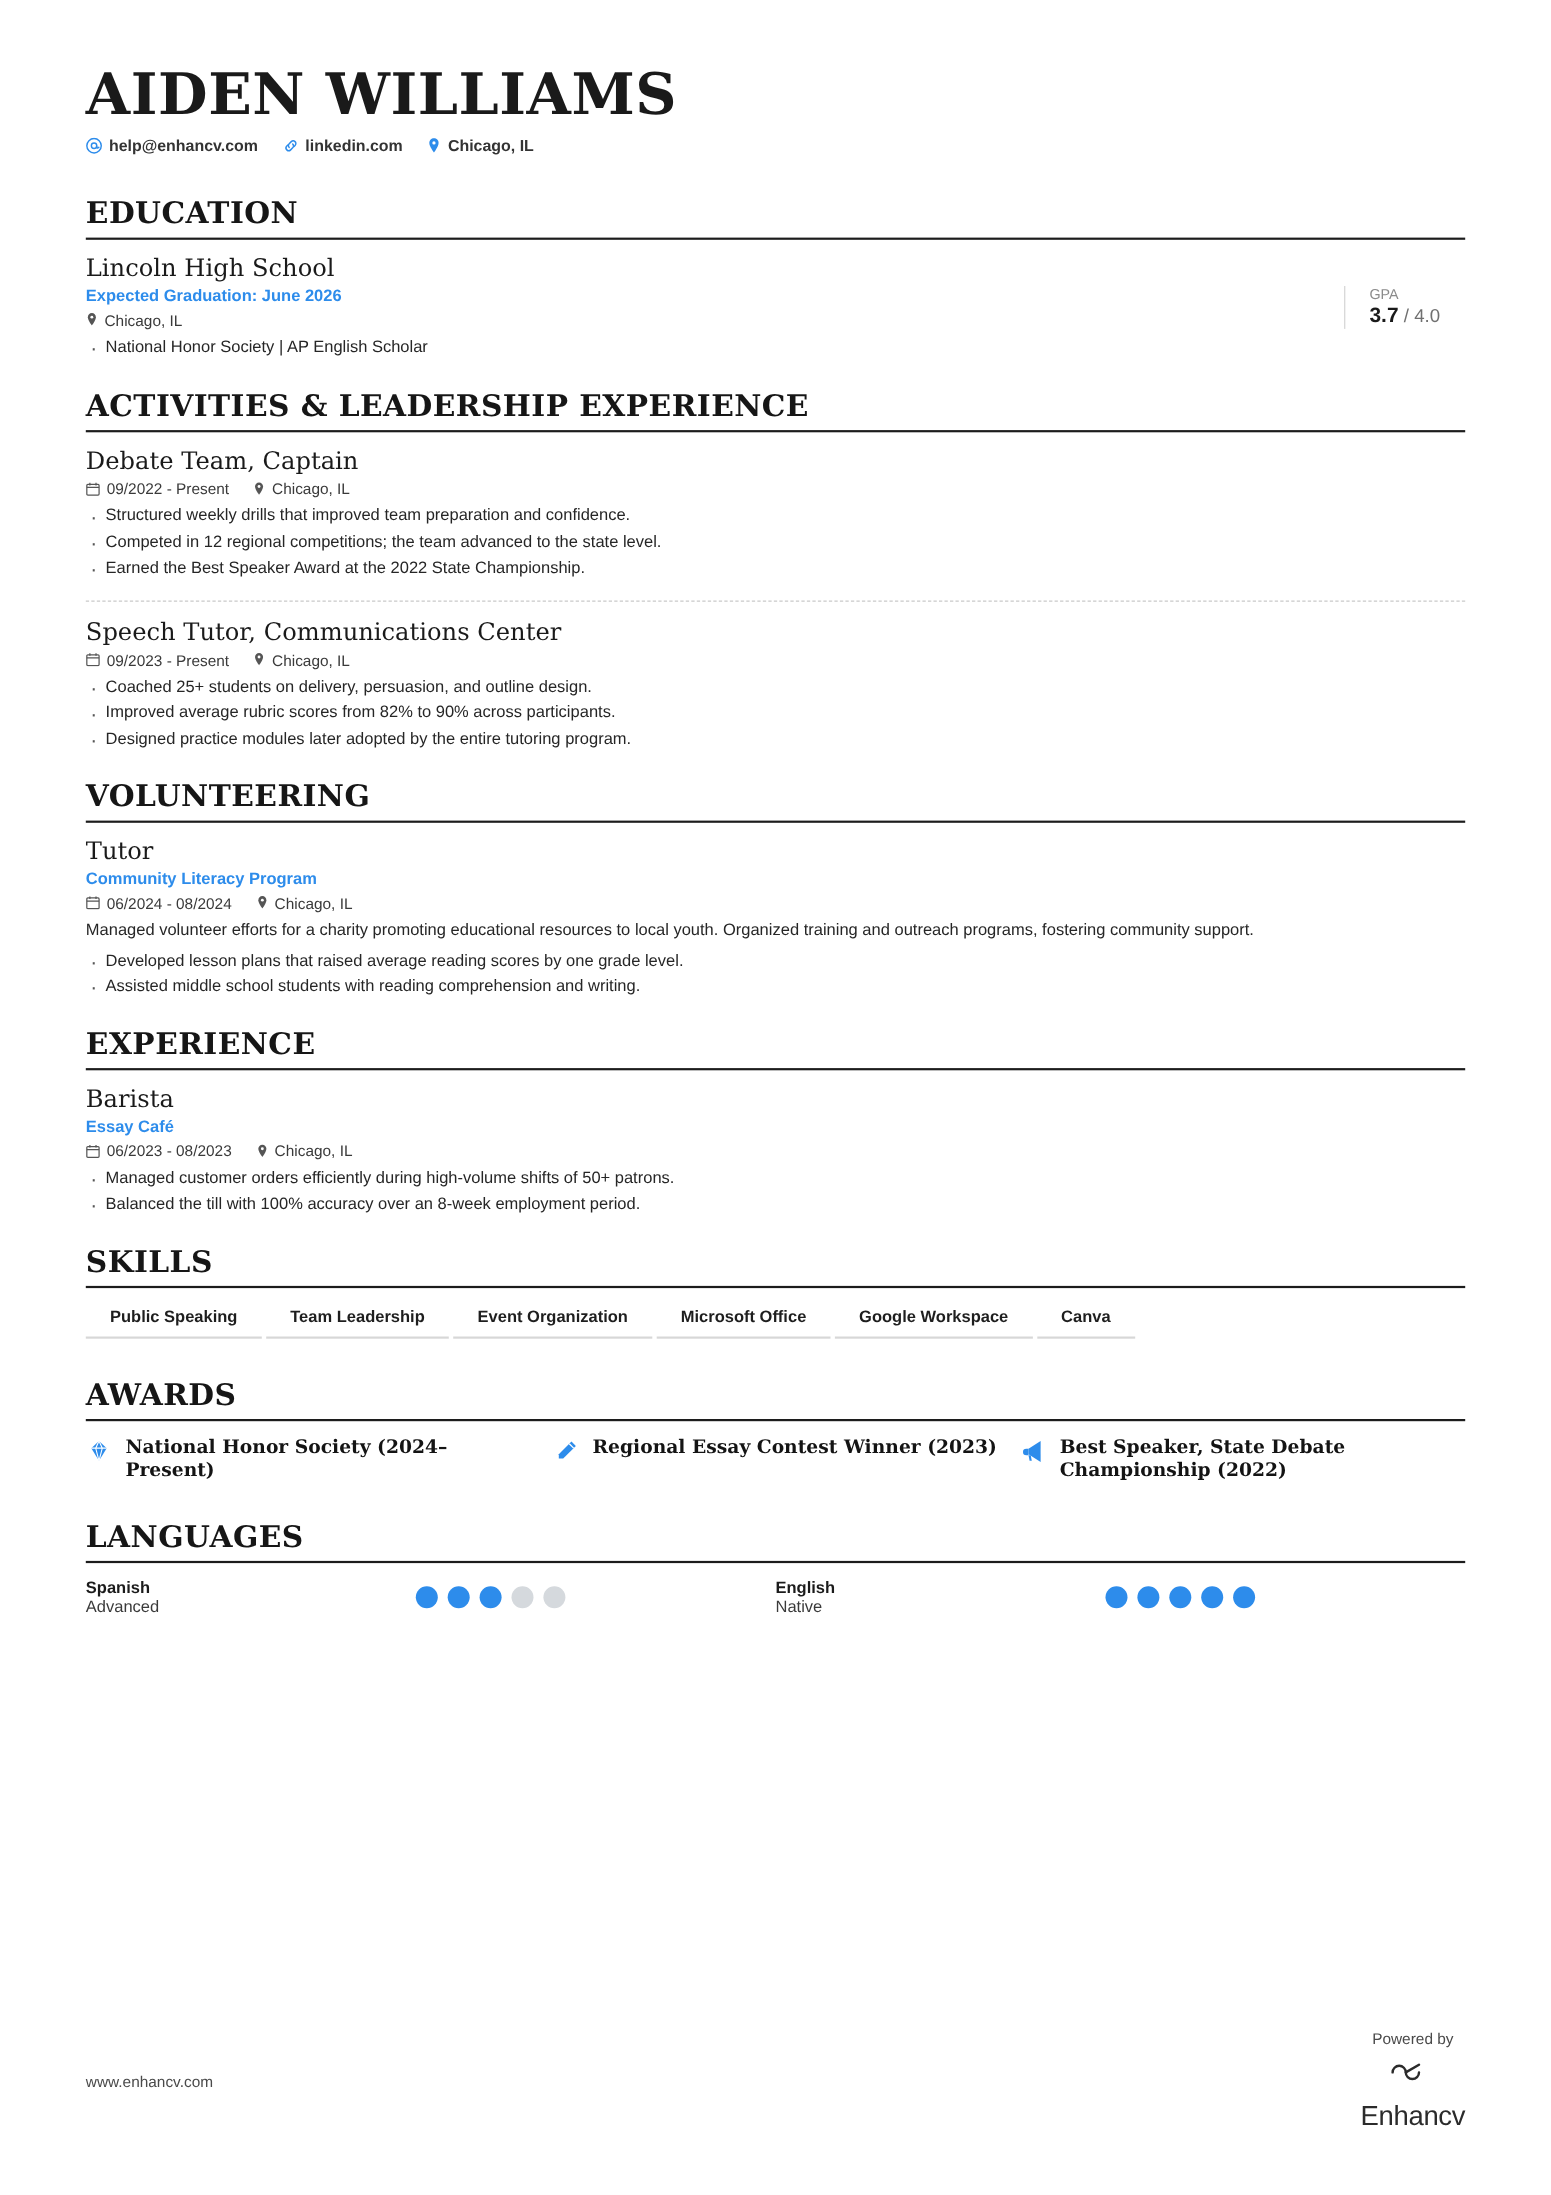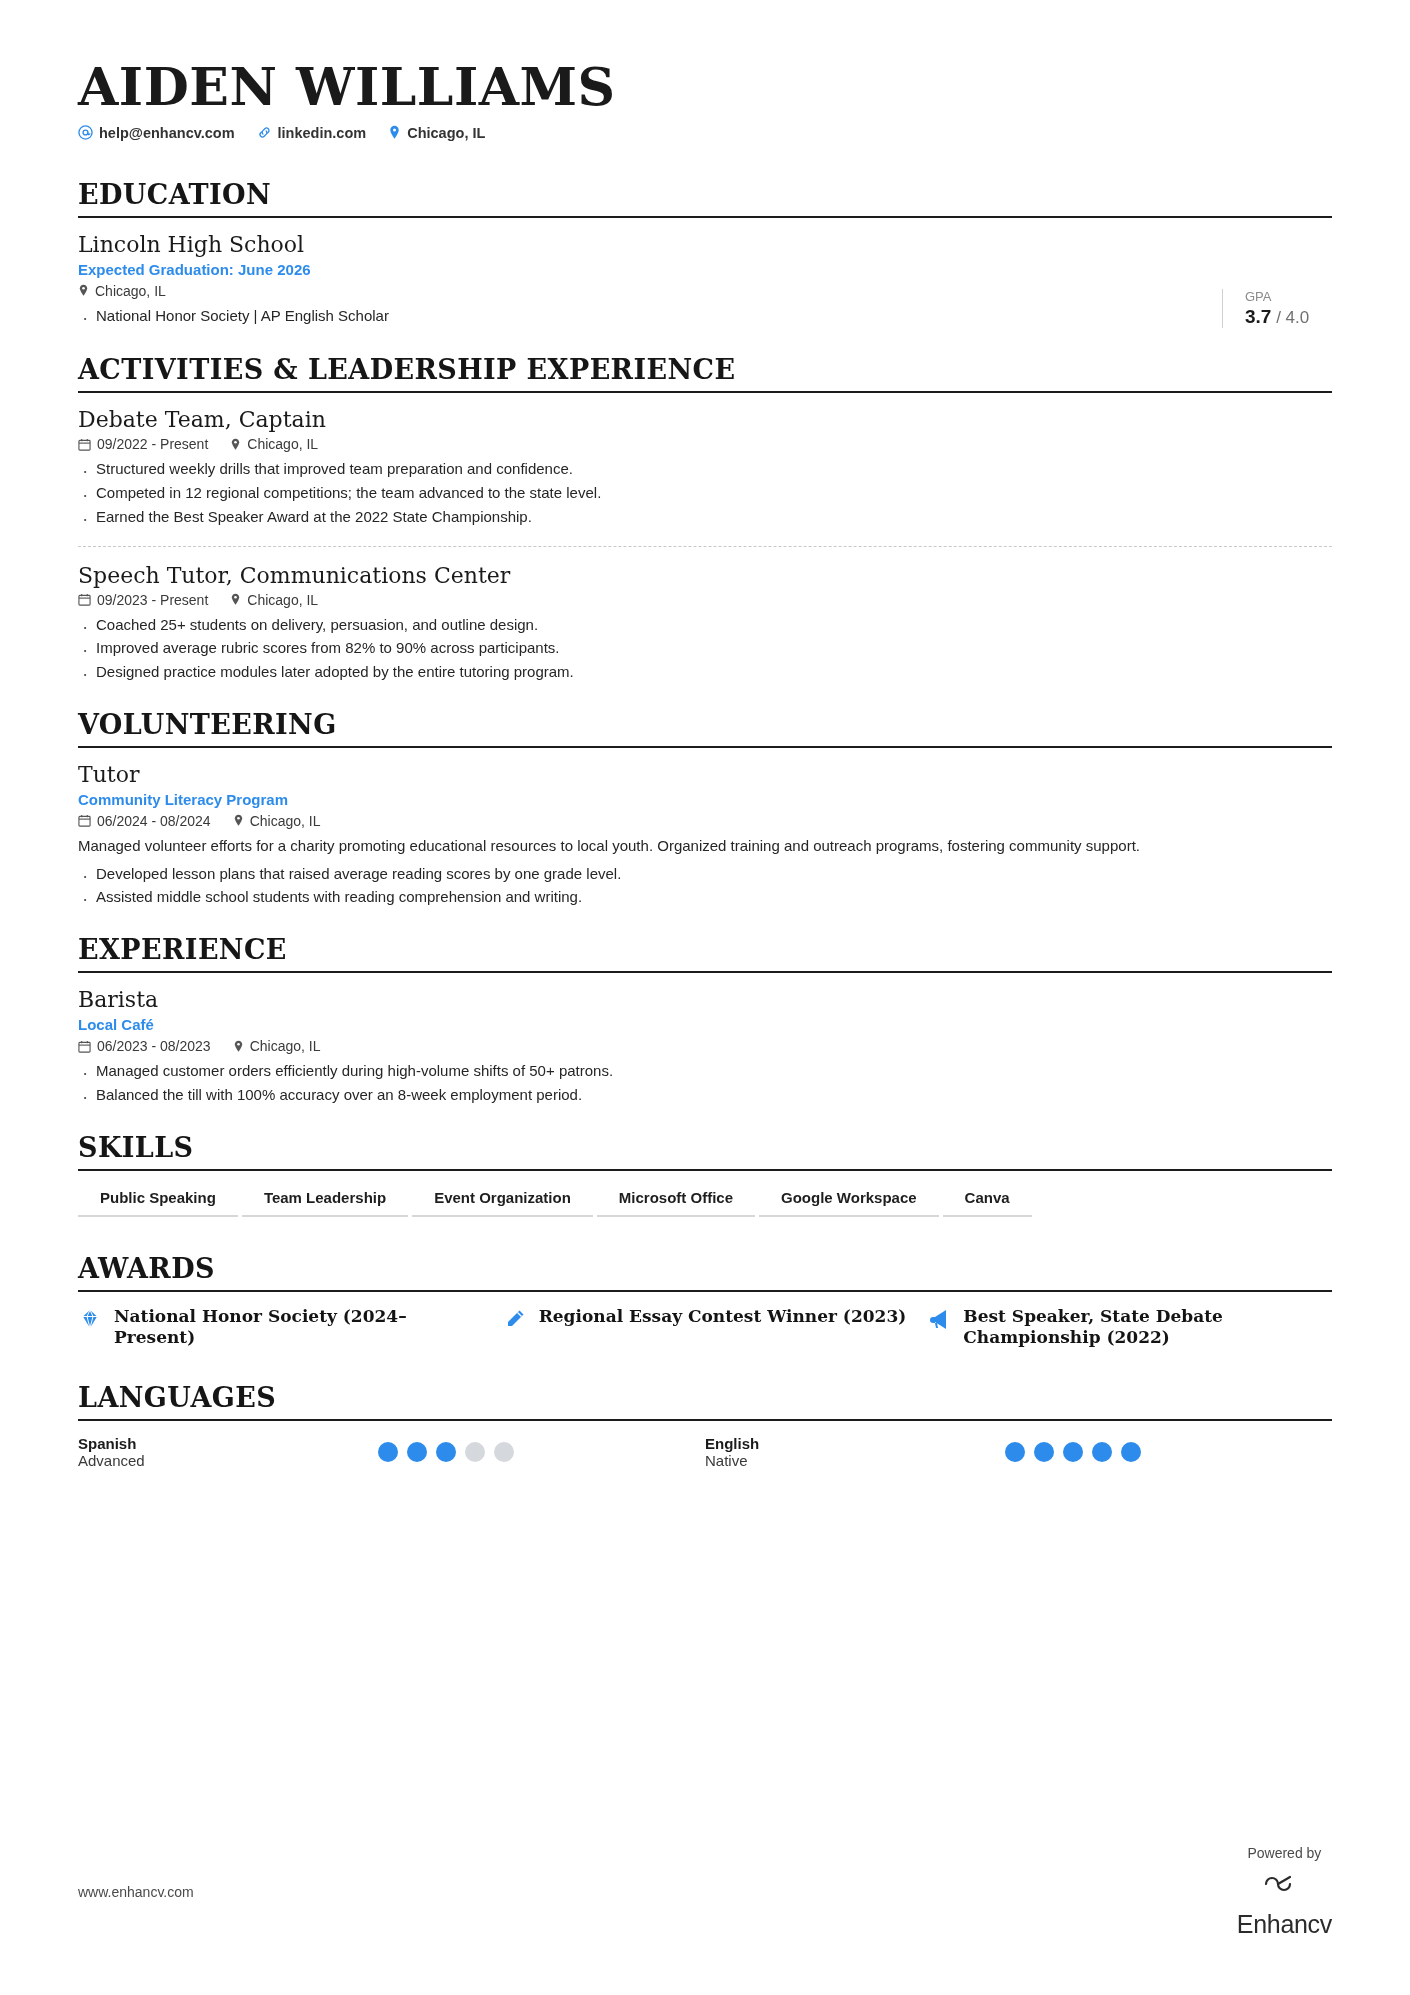--- a/index.html
+++ b/index.html
@@ -50,21 +50,21 @@
     color: #161616;
     margin: 0 0 6px 0;
     text-transform: uppercase;
   }
   .rule { height: 2px; background: #1c1c1c; width: 100%; margin-bottom: 14px; }
 
   .entry { margin-bottom: 18px; }
   .entry-head {
     display: flex;
     justify-content: space-between;
-    align-items: flex-end;
+    align-items: center;
   }
   .entry-title {
     font-family: "DejaVu Serif", serif;
     font-size: 22px;
     color: #1a1a1a;
     margin: 0 0 4px 0;
     font-weight: normal;
   }
   .entry-sub {
     color: #2d8ceb;
@@ -361,21 +361,21 @@
       </ul>
     </div>
   </div>
 
   <div class="section">
     <h2 class="section-title">EXPERIENCE</h2>
     <div class="rule"></div>
 
     <div class="entry">
       <h3 class="entry-title">Barista</h3>
-      <div class="entry-sub">Local Café</div>
+      <div class="entry-sub">Essay Café</div>
       <div class="meta-row">
         <div class="meta-item">
           <span class="ic">
             <svg width="13" height="13" viewBox="0 0 14 14">
                 <rect x="1" y="2.5" width="12" height="10.5" rx="1" fill="none" stroke="#555" stroke-width="1.2"></rect>
                 <path d="M1 5.5h12" stroke="#555" stroke-width="1.2"></path>
                 <path d="M4 1v2.5M10 1v2.5" stroke="#555" stroke-width="1.2"></path>
               </svg>
           </span>
           <span>06/2023 - 08/2023</span>

